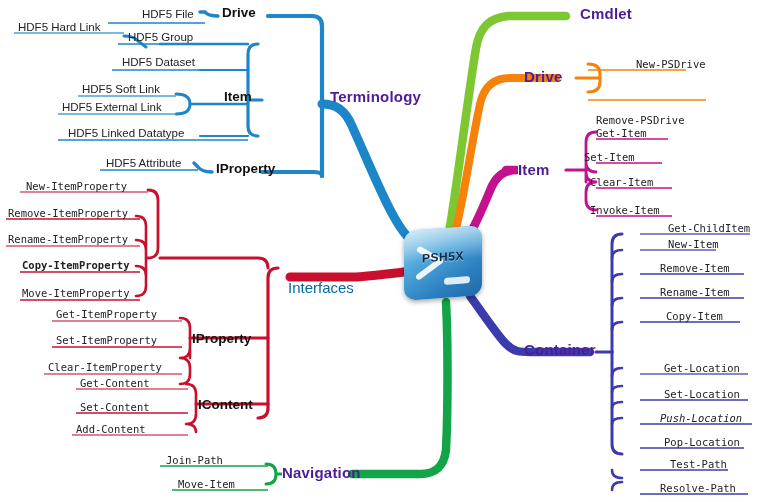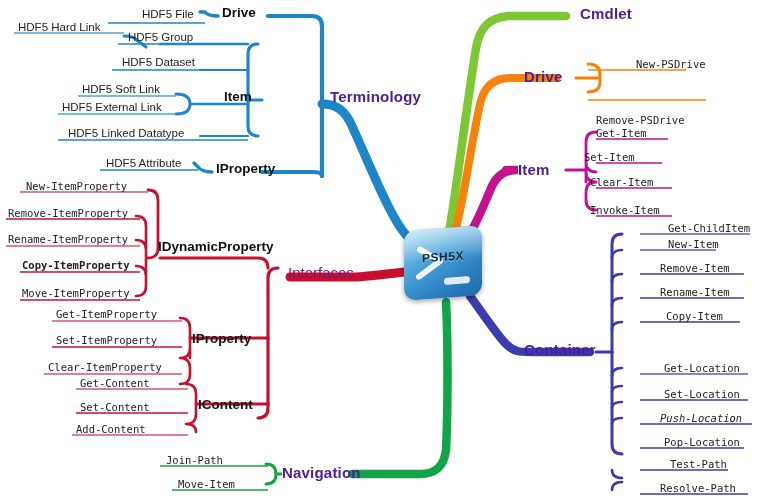--- a/index.html
+++ b/index.html
@@ -6,21 +6,21 @@
   body{width:760px;height:502px;overflow:hidden;
        font-family:"Liberation Sans",sans-serif;}
   #stage{position:relative;width:760px;height:502px;background:#fff;}
   svg#wires{position:absolute;left:0;top:0;width:760px;height:502px;}
 
   .lbl{position:absolute;white-space:nowrap;color:#1a1a1a;}
   
   .main-lbl{font-size:15px;font-weight:bold;letter-spacing:.2px;color:#4c1d95;}
   
   .mid-lbl{font-size:13.5px;font-weight:bold;color:#111;}
-  .mid-thin{font-size:15px;font-weight:normal;color:#701a75;}
+  .mid-thin{font-size:15px;font-weight:normal;color:#0369a1;margin-top:15px;}
   
   .leaf{font-family:"DejaVu Sans Mono","Liberation Mono",monospace;
         font-size:10.5px;color:#222;}
   .leaf-s{font-family:"Liberation Sans",sans-serif;font-size:11.5px;color:#222;}
 
   
   #core{position:absolute;left:404px;top:228px;width:78px;height:70px;
         border-radius:12px;
         background:linear-gradient(150deg,#9fd4ee 0%,#4ea6da 38%,#2b7fc0 72%,#1f6aa8 100%);
         box-shadow:0 2px 5px rgba(0,0,0,.35);
@@ -201,21 +201,20 @@
   <div class="lbl leaf" style="left:660px;top:286px;">Rename-Item</div>
   <div class="lbl leaf" style="left:666px;top:310px;">Copy-Item</div>
   <div class="lbl leaf" style="left:664px;top:362px;">Get-Location</div>
   <div class="lbl leaf" style="left:664px;top:388px;">Set-Location</div>
   <div class="lbl leaf" style="left:660px;top:412px;font-style:italic;">Push-Location</div>
   <div class="lbl leaf" style="left:664px;top:436px;">Pop-Location</div>
   <div class="lbl leaf" style="left:670px;top:458px;">Test-Path</div>
   <div class="lbl leaf" style="left:660px;top:482px;">Resolve-Path</div>
 
   <div class="lbl mid-thin" style="left:288px;top:264px;">Interfaces</div>
-  <div class="lbl mid-lbl" style="left:158px;top:239px;">IDynamicProperty</div>
   <div class="lbl mid-lbl" style="left:192px;top:331px;">IProperty</div>
   <div class="lbl mid-lbl" style="left:198px;top:397px;">IContent</div>
 
   <div class="lbl leaf" style="left:26px;top:180px;">New-ItemProperty</div>
   <div class="lbl leaf" style="left:8px;top:207px;">Remove-ItemProperty</div>
   <div class="lbl leaf" style="left:8px;top:233px;">Rename-ItemProperty</div>
   <div class="lbl leaf" style="left:22px;top:259px;font-weight:bold;">Copy-ItemProperty</div>
   <div class="lbl leaf" style="left:22px;top:287px;">Move-ItemProperty</div>
   <div class="lbl leaf" style="left:56px;top:308px;">Get-ItemProperty</div>
   <div class="lbl leaf" style="left:56px;top:334px;">Set-ItemProperty</div>

